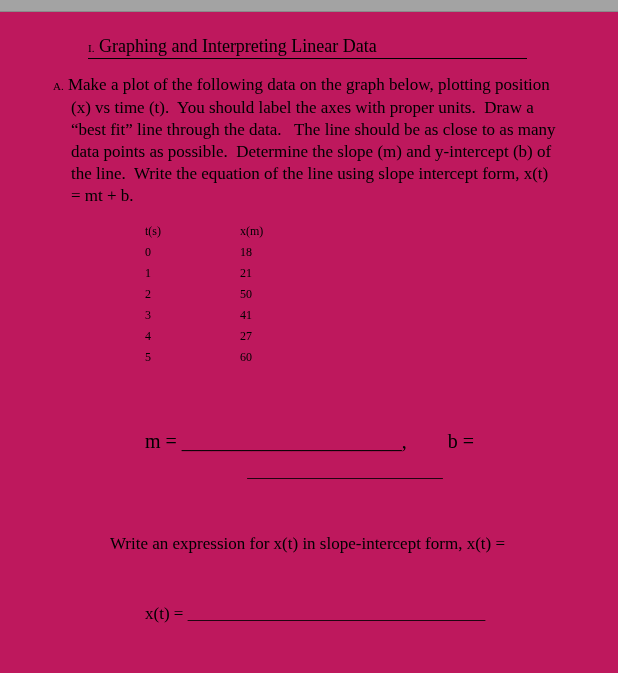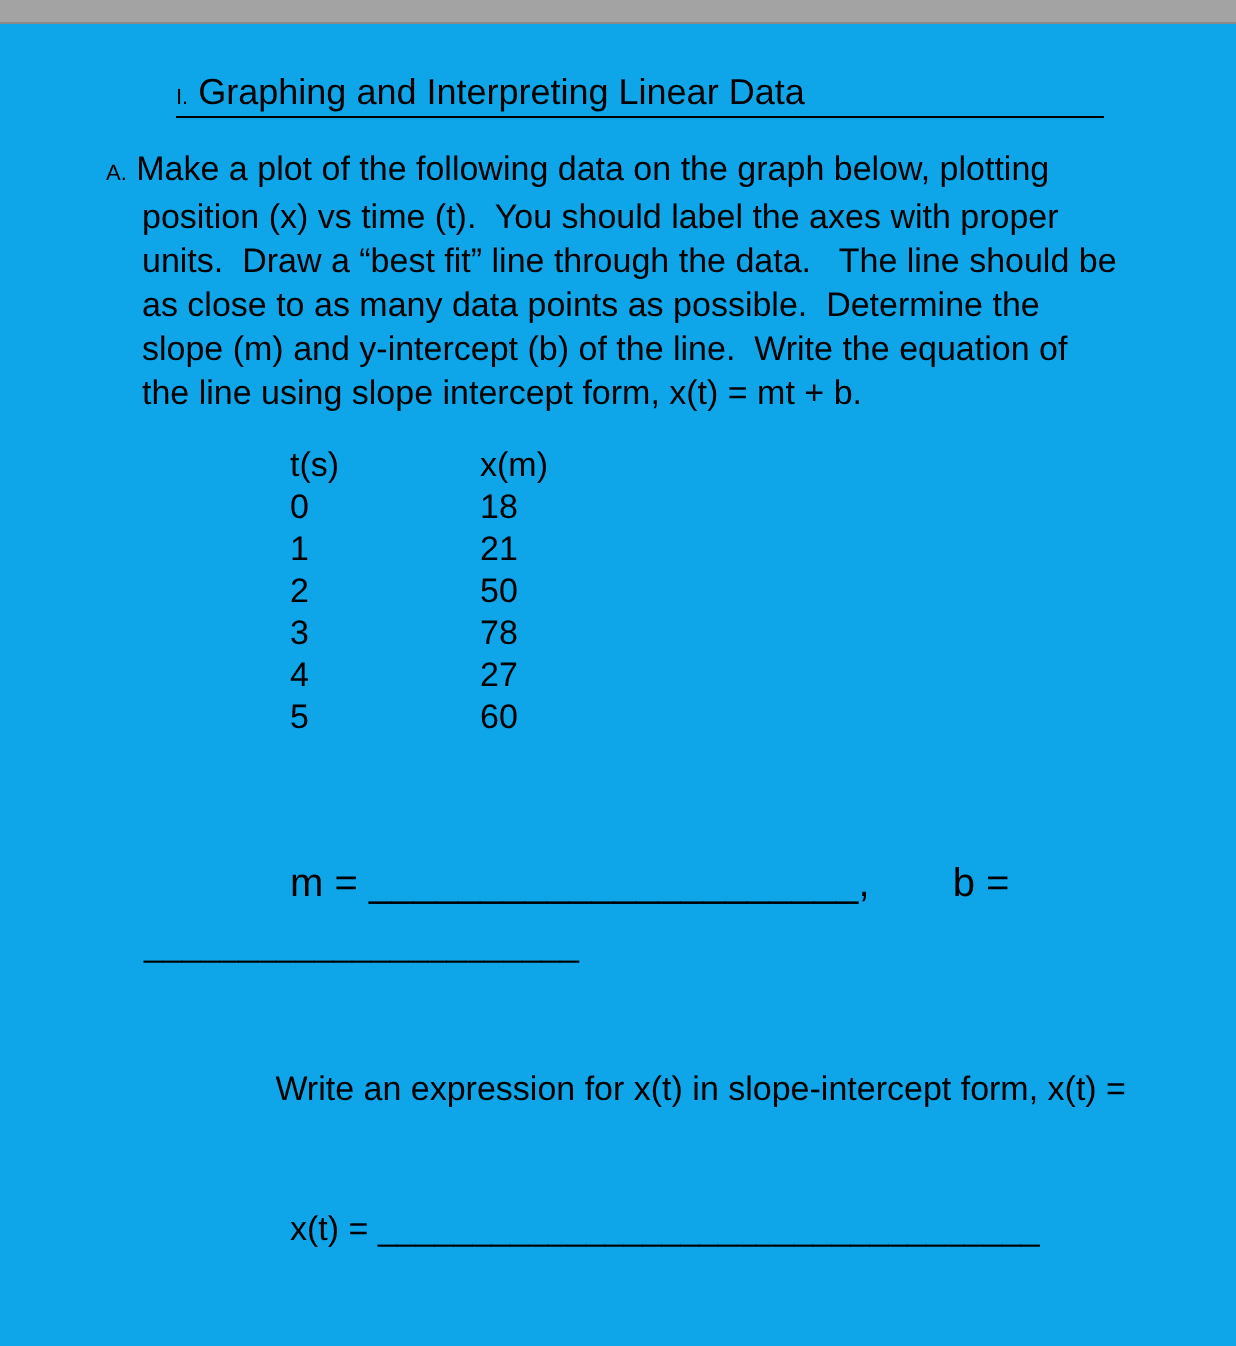--- a/index.html
+++ b/index.html
@@ -4,22 +4,22 @@
 <style>
   html, body {
     margin: 0;
     padding: 0;
     background: #ffffff;
   }
   .page {
     position: relative;
     width: 618px;
     height: 673px;
-    background: #0ea5e9;
-    font-family: Liberation Sans, sans-serif;
+    background: #be185d;
+    font-family: Liberation Serif, serif;
     color: #000000;
     overflow: hidden;
   }
   .top-bar {
     width: 100%;
     height: 11px;
     background: #a3a3a3;
     border-bottom: 1px solid #8a8a8a;
   }
   .section-heading {
@@ -41,49 +41,49 @@
     padding-left: 18px;
     text-indent: -18px;
     font-size: 17px;
     line-height: 22px;
   }
   .instruction-text {
     white-space: pre-wrap;
   }
   .data-table {
     margin: 14px 0 0 145px;
-    font-size: 17px;
+    font-size: 12px;
     line-height: 21px;
   }
   .trow {
     display: flex;
   }
   .cell-t {
     width: 95px;
   }
   .answer-line {
     margin: 62px 0 0 145px;
     font-size: 20px;
   }
   .b-label {
     margin-left: 36px;
   }
   .blank-continuation {
     margin: 9px 0 0 72px;
     font-size: 17px;
+    text-align: center;
   }
   .expression-block {
     margin: 50px 55px 0 75px;
     font-size: 17px;
     line-height: 24px;
   }
   .expression-line1 {
     display: block;
     text-indent: 35px;
-    text-align: right;
   }
   .expression-line2 {
     display: block;
   }
   .equation-line {
     margin: 48px 0 0 145px;
     font-size: 17px;
   }
 </style>
 </head>
@@ -111,21 +111,21 @@
     <div class="trow">
       <span class="cell-t">1</span>
       <span class="cell-x">21</span>
     </div>
     <div class="trow">
       <span class="cell-t">2</span>
       <span class="cell-x">50</span>
     </div>
     <div class="trow">
       <span class="cell-t">3</span>
-      <span class="cell-x">78</span>
+      <span class="cell-x">41</span>
     </div>
     <div class="trow">
       <span class="cell-t">4</span>
       <span class="cell-x">27</span>
     </div>
     <div class="trow">
       <span class="cell-t">5</span>
       <span class="cell-x">60</span>
     </div>
   </div>

